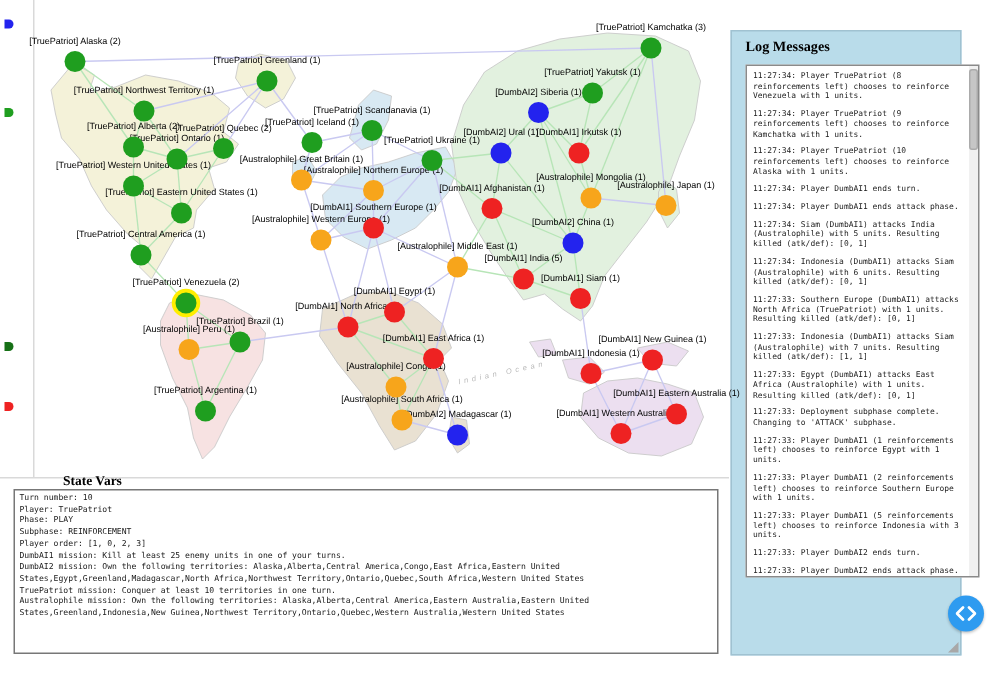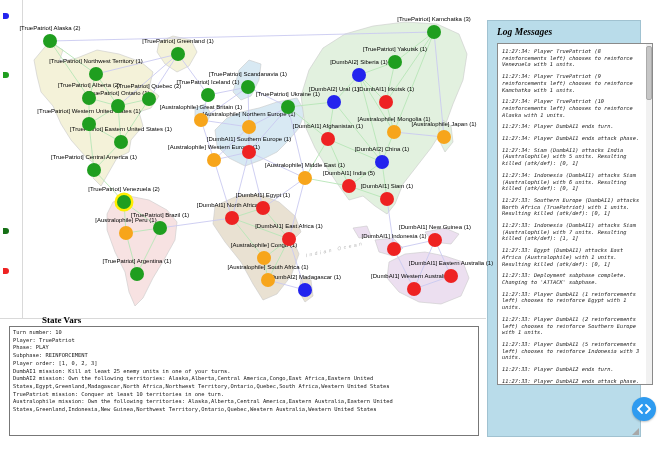--- a/index.html
+++ b/index.html
@@ -24,21 +24,21 @@
                letter-spacing:2.5px;color:#b9b9b9;transform:rotate(-12deg);z-index:1;}
   
   .statevars-title{position:absolute;left:22px;top:315px;font-family:"Liberation Serif",serif;
                    font-weight:bold;font-size:9px;color:#000;padding-left:20px;}
   .statevars-box{position:absolute;left:9px;top:326px;width:462px;height:104px;background:#fff;
                  border:1px solid #777;padding:2px 3px;overflow:hidden;}
   .state-line{font-family:"DejaVu Sans Mono",monospace;font-size:5.4px;line-height:7.7px;
               color:#1a1a1a;white-space:pre-wrap;}
   
   .log-panel{position:absolute;left:487px;top:20px;width:154px;height:417px;background:#b9dcea;
-             border:1px solid #a0c2d1;box-sizing:border-box;font-style:italic;}
+             border:1px solid #a0c2d1;box-sizing:border-box;}
   .log-title{position:absolute;left:9px;top:6px;font-family:"Liberation Serif",serif;
              font-weight:bold;font-size:9.5px;color:#000;}
   .log-box{position:absolute;left:9px;top:22px;width:156px;height:342px;background:#fff;
            border:1px solid #8a8a8a;box-sizing:border-box;padding:4px 9px 3px 4px;overflow:hidden;}
   .log-entry{font-family:"DejaVu Sans Mono",monospace;font-size:5.3px;line-height:6.7px;
              color:#1a1a1a;margin-bottom:5px;white-space:pre-wrap;}
   .log-scrollbar{position:absolute;left:158px;top:23px;width:6px;height:340px;background:#f1f1f1;}
   .scroll-thumb{position:absolute;left:0;top:2px;width:6px;height:54px;background:#c6c6c6;
                 border:1px solid #ababab;box-sizing:border-box;border-radius:2px;}
   .code-btn{position:absolute;left:144px;top:376px;width:24px;height:24px;border-radius:50%;

